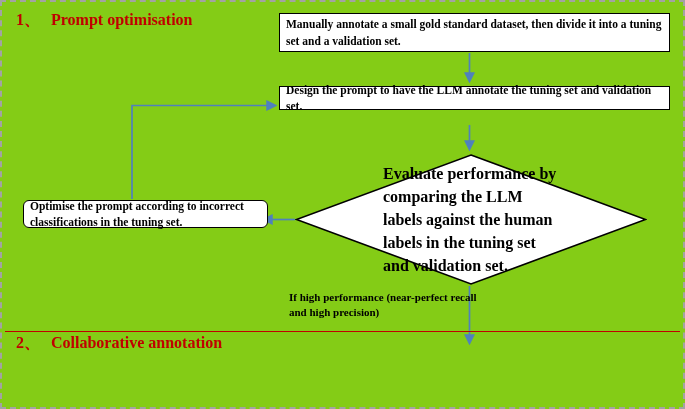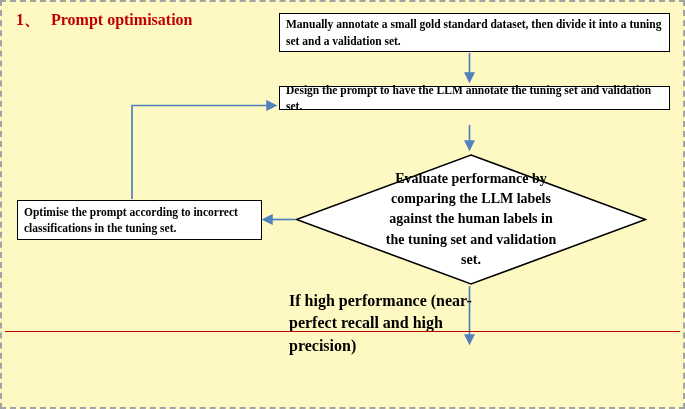--- a/index.html
+++ b/index.html
@@ -5,21 +5,21 @@
   * { margin:0; padding:0; box-sizing:border-box; }
   html,body { background:#ffffff; }
   body {
     font-family:"Liberation Serif","DejaVu Serif",serif;
     color:#000;
   }
   .canvas {
     position:relative;
     width:685px;
     height:409px;
-    background:#fef9c3;
+    background:#84cc16;
     border:2px dashed #a3a3a3;
     overflow:hidden;
   }
   .connectors {
     position:absolute;
     left:0; top:0;
     width:685px;
     height:409px;
     pointer-events:none;
   }
@@ -44,45 +44,45 @@
     font-size:11.5px;
     font-weight:bold;
     line-height:1.4;
     padding:2px 6px;
     display:flex;
     align-items:center;
     text-align:left;
   }
   .box-annotate   { left:277px; top:11px;  width:391px; height:39px; }
   .box-design     { left:277px; top:84px;  width:391px; height:24px; }
-  .box-optimise   { left:15px;  top:198px; width:245px; height:40px; }
+  .box-optimise   { left:21px;  top:198px; width:245px; height:28px;border-radius:6px; }
   .box-collab     { left:277px; top:346px; width:397px; height:40px; }
   .diamond {
     position:absolute;
     left:293px; top:152px;
     width:352px; height:131px;
   }
   .diamond > svg { position:absolute; left:0; top:0; }
   .diamond-text {
     position:absolute;
     left:0; top:0; right:0; bottom:0;
     display:flex;
     align-items:center;
     justify-content:center;
-    text-align:center;
-    font-size:14px;
+    text-align:left;
+    font-size:16px;
     font-weight:bold;
     line-height:1.45;
   }
   .diamond-text > span { display:block; width:176px; }
   .condition-label {
     position:absolute;
     left:287px; top:288px;
     width:196px;
-    font-size:16px;
+    font-size:11px;
     font-weight:bold;
     line-height:1.4;
   }
   .divider {
     position:absolute;
     left:3px; right:3px; top:329px;
     height:0;
     border-top:1.7px solid #C00000;
   }
 </style>
@@ -126,15 +126,18 @@
   </div>
 
   <div class="flow-box box-optimise">
     <span>Optimise the prompt according to incorrect classifications in the tuning set.</span>
   </div>
 
   <div class="condition-label">If high performance (near-perfect recall and high precision)</div>
 
   <div class="divider"></div>
 
+  <div class="section-heading" style="top:331px;">
+    <span class="heading-num">2、</span><span>Collaborative annotation</span>
+  </div>
 
 
 </div>
 
 </body></html>

